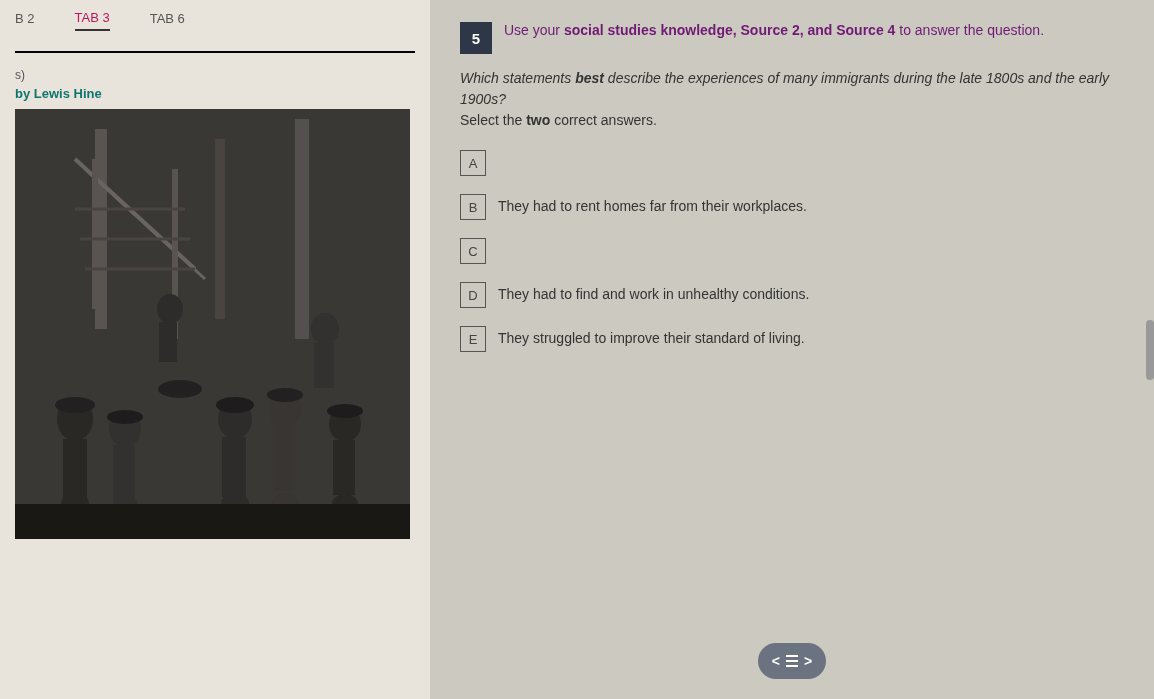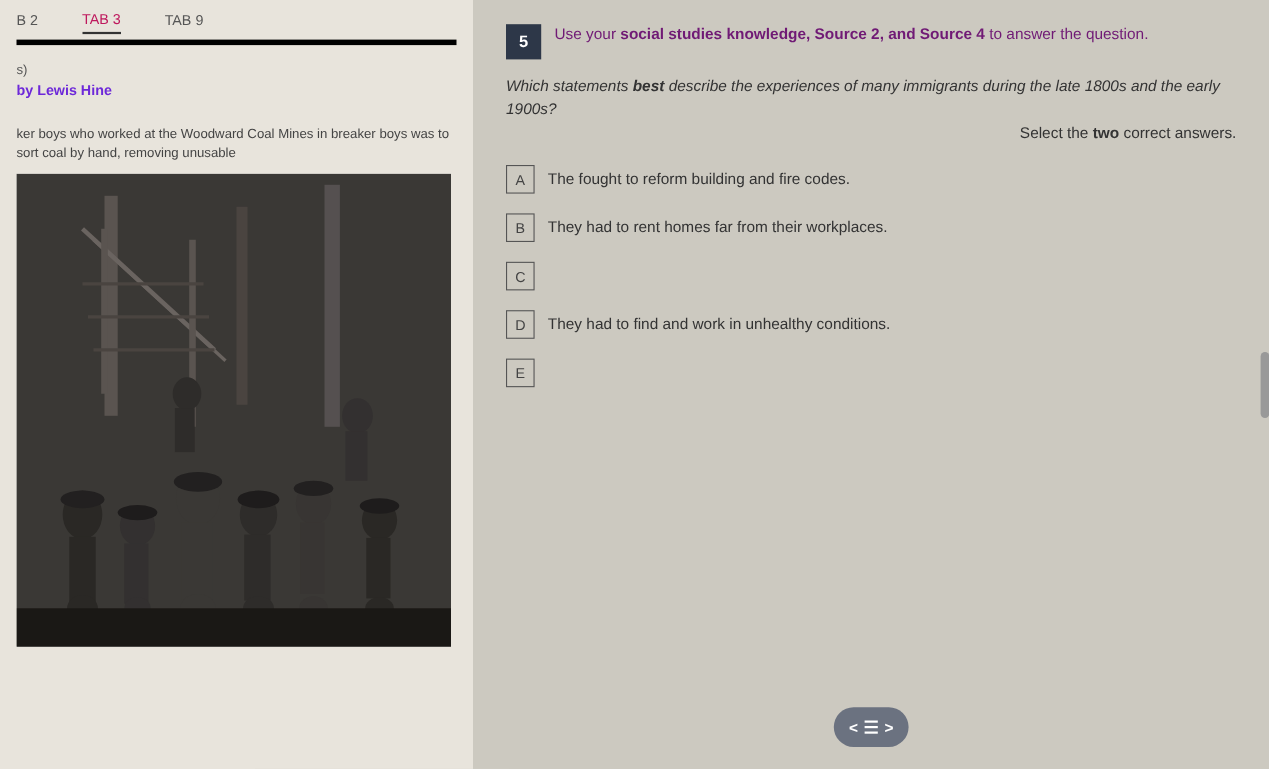--- a/index.html
+++ b/index.html
@@ -25,22 +25,22 @@
       position: relative;
       overflow: hidden;
       padding: 10px 15px;
     }
 
     .tabs-row {
       display: flex;
       align-items: center;
       gap: 40px;
       margin-bottom: 15px;
-      border-bottom: 5px solid #000000;
-      padding-bottom: 5px;
+      border-bottom: 2px solid #000000;
+      padding-bottom: 20px;
     }
 
     .tab-item {
       font-size: 13px;
       color: #555;
       cursor: pointer;
       padding-bottom: 4px;
     }
 
     .tab-item.active {
@@ -50,22 +50,22 @@
 
     .source-label {
       font-size: 12px;
       color: #555;
       margin-bottom: 4px;
     }
 
     .source-author {
       font-size: 13px;
       font-weight: bold;
-      color: #6d28d9;
-      margin-bottom: 23px;
+      color: #0f766e;
+      margin-bottom: 8px;
     }
 
     .source-text {
       font-size: 12px;
       color: #444;
       line-height: 1.5;
       margin-bottom: 10px;
     }
 
     .photo-container {
@@ -131,21 +131,20 @@
     }
 
     .question-prompt strong {
       font-weight: bold;
     }
 
     .select-instruction {
       font-size: 14px;
       color: #333;
       margin-bottom: 22px;
-      text-align: right;
     }
 
     .select-instruction strong {
       font-weight: bold;
     }
 
     .answer-option {
       display: flex;
       align-items: center;
       margin-bottom: 18px;
@@ -221,28 +220,27 @@
 
   </style>
 </head>
 <body>
 
 <div class="left-panel">
 
   <div class="tabs-row">
     <span class="tab-item">B 2</span>
     <span class="tab-item active">TAB 3</span>
-    <span class="tab-item">TAB 9</span>
+    <span class="tab-item">TAB 6</span>
   </div>
 
   <div class="source-label">s)</div>
 
   <div class="source-author">by Lewis Hine</div>
 
-  <div class="source-text">ker boys who worked at the Woodward Coal Mines in breaker boys was to sort coal by hand, removing unusable</div>
 
   <div class="photo-container">
     <svg class="photo-svg" viewBox="0 0 395 430" xmlns="http://www.w3.org/2000/svg">
 
       <rect width="395" height="430" fill="#3a3835"></rect>
 
       <rect x="80" y="20" width="12" height="200" fill="#5a5450"></rect>
       <rect x="200" y="30" width="10" height="180" fill="#4a4440"></rect>
       <rect x="280" y="10" width="14" height="220" fill="#555050"></rect>
 
@@ -312,39 +310,39 @@
   <div class="question-prompt">
     Which statements <strong>best</strong> describe the experiences of many immigrants during the late 1800s and the early 1900s?
   </div>
 
   <div class="select-instruction">
     Select the <strong>two</strong> correct answers.
   </div>
 
   <div class="answer-option">
     <div class="answer-key">A</div>
-    <div class="answer-text">The fought to reform building and fire codes.</div>
   </div>
 
   <div class="answer-option">
     <div class="answer-key">B</div>
     <div class="answer-text">They had to rent homes far from their workplaces.</div>
   </div>
 
   <div class="answer-option">
     <div class="answer-key">C</div>
   </div>
 
   <div class="answer-option">
     <div class="answer-key">D</div>
     <div class="answer-text">They had to find and work in unhealthy conditions.</div>
   </div>
 
   <div class="answer-option">
     <div class="answer-key">E</div>
+    <div class="answer-text">They struggled to improve their standard of living.</div>
   </div>
 
   <button class="nav-button">
     <span class="nav-chevron">&lt;</span>
     <div class="nav-lines">
       <div class="nav-line"></div>
       <div class="nav-line"></div>
       <div class="nav-line"></div>
     </div>
     <span class="nav-chevron">&gt;</span>

